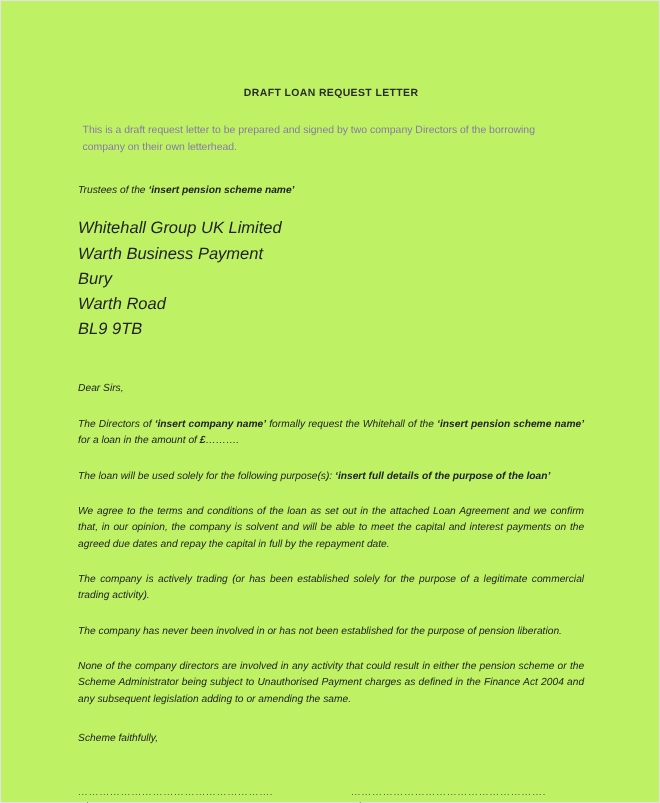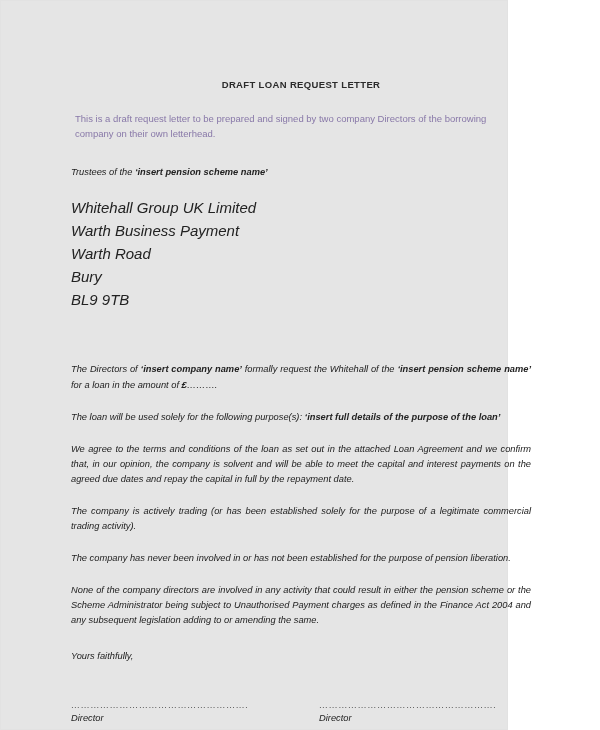--- a/index.html
+++ b/index.html
@@ -9,23 +9,23 @@
   }
   body {
     width: 600px;
     height: 730px;
     font-family: "Liberation Sans", sans-serif;
     overflow: hidden;
   }
   .page {
     position: relative;
     box-sizing: border-box;
-    width: 508px;
+    width: 600px;
     height: 730px;
-    background: #e5e5e5;
+    background: #bef264;
     border: 1px solid #e2e2e2;
     padding: 0;
   }
   .sheet {
     position: absolute;
     left: 70px;
     top: 0;
     width: 460px;
   }
   .doc-title {
@@ -114,30 +114,31 @@
 
     <div class="body-block">
 
       <p class="para"><span>Trustees of the </span><span class="ph">‘insert pension scheme name’</span></p>
 
       <div class="gap-md"></div>
 
       <div>
         <div class="addr-line">Whitehall Group UK Limited</div>
         <div class="addr-line">Warth Business Payment</div>
+        <div class="addr-line">Bury</div>
         <div class="addr-line">Warth Road</div>
-        <div class="addr-line">Bury</div>
         <div class="addr-line">BL9 9TB</div>
       </div>
 
       <div class="gap-md"></div>
 
 
       <div class="gap-md"></div>
 
+      <p class="para">Dear Sirs,</p>
 
       <div class="gap-md"></div>
 
       <p class="para justify"><span>The Directors of </span><span class="ph">‘insert company name’</span><span> formally request the Whitehall of the  </span><span class="ph">‘insert pension scheme name’</span><span> for a loan in the amount of </span><span class="ph">£</span><span>……….</span></p>
 
       <div class="gap-md"></div>
 
       <p class="para"><span>The loan will be used solely for the following purpose(s): </span><span class="ph">‘insert full details of the purpose of the loan’</span></p>
 
       <div class="gap-md"></div>
@@ -151,21 +152,21 @@
       <div class="gap-md"></div>
 
       <p class="para justify">The company has never been involved in or has not been established for the purpose of pension liberation.</p>
 
       <div class="gap-md"></div>
 
       <p class="para justify">None of the company directors are involved in any activity that could result in either the pension scheme or the Scheme Administrator being subject to Unauthorised Payment charges as defined in the Finance Act 2004 and any subsequent legislation adding to or amending the same.</p>
 
       <div class="gap-lg"></div>
 
-      <p class="para">Yours faithfully,</p>
+      <p class="para">Scheme faithfully,</p>
 
       <div class="sig-row">
         <div class="sig-col">
           <span class="dots">……………………………………………….</span>
           <div class="sig-label">Director</div>
 
         </div>
         <div class="sig-col right">
           <span class="dots">……………………………………………….</span>
           <div class="sig-label">Director</div>

